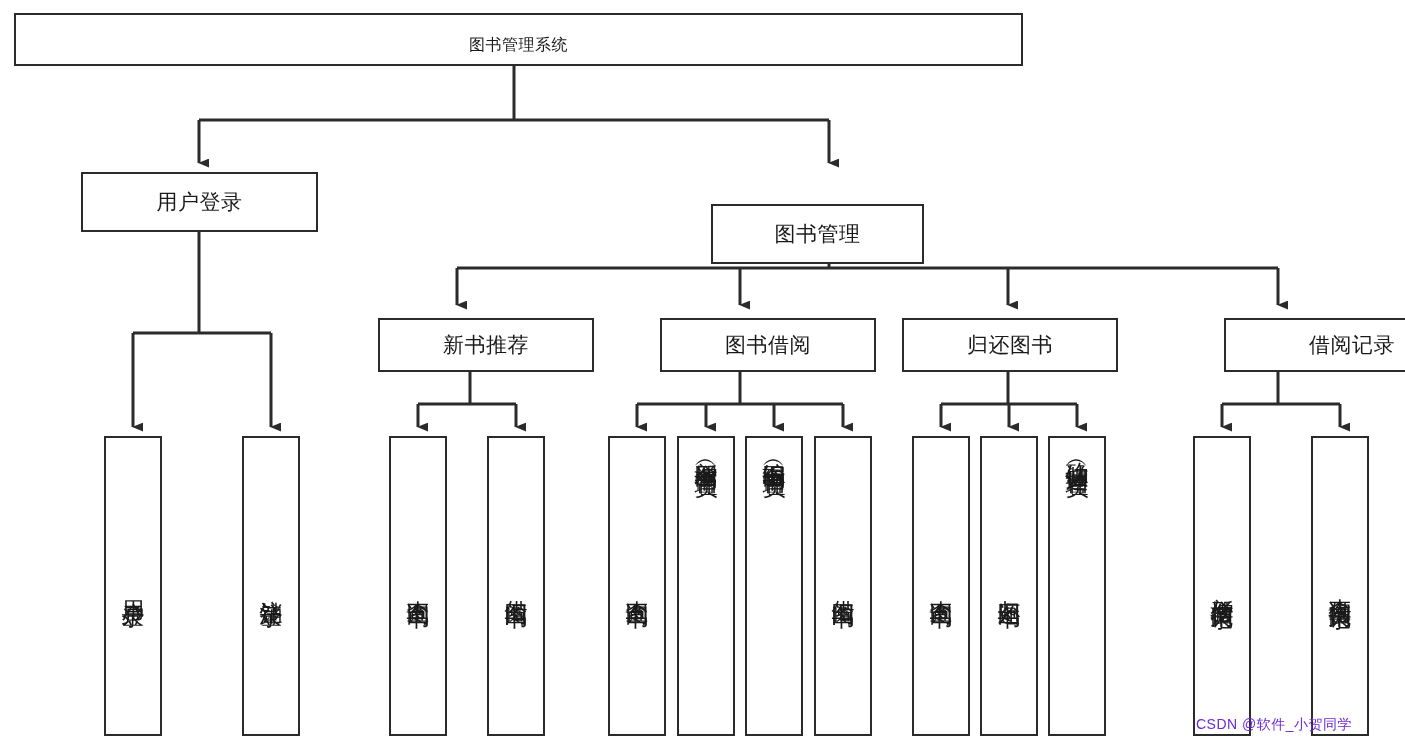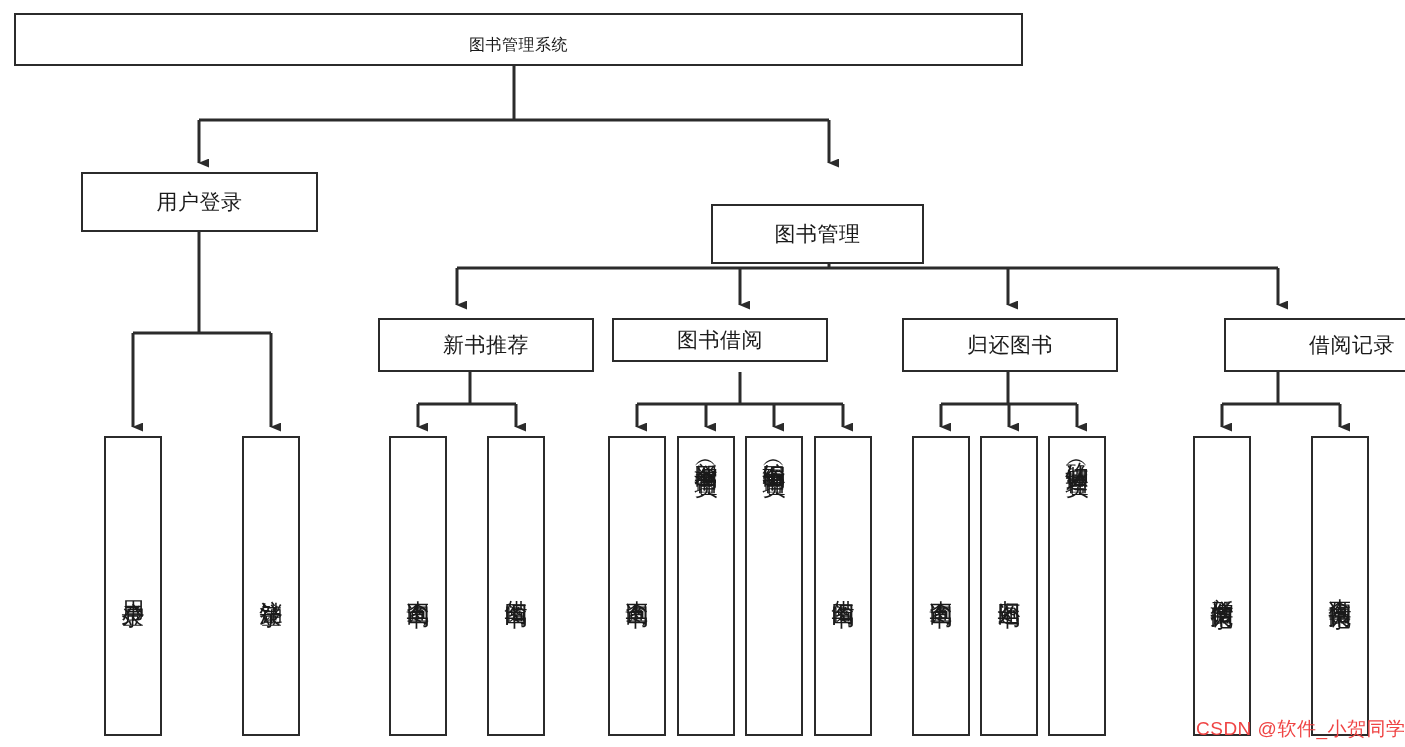--- a/index.html
+++ b/index.html
@@ -64,22 +64,22 @@
     letter-spacing: 2px;
     white-space: nowrap;
     margin: 0 auto;
   }
   .node.vert.centered {
     align-items: center;
     padding-top: 0;
   }
   .watermark {
     position: absolute;
-    color: #ef4444;
-    font-size: 19px;
+    color: #6d28d9;
+    font-size: 14px;
     white-space: nowrap;
     letter-spacing: 0.5px;
   }
 </style>
 </head>
 <body>
 
 <div id="canvas">
 
   <svg class="wires" viewBox="0 0 1405 747">
@@ -141,21 +141,21 @@
   </div>
 
   <div class="node horiz" style="left:711px; top:172px; width:213px; height:60px;margin-top:32px;">
     <span class="label">图书管理</span>
   </div>
 
   <div class="node horiz" style="left:362px; top:318px; width:216px; height:54px;margin-left:16px;">
     <span class="label">新书推荐</span>
   </div>
 
-  <div class="node horiz" style="left:612px; top:318px; width:216px; height:44px;">
+  <div class="node horiz" style="left:660px; top:318px; width:216px; height:54px;">
     <span class="label">图书借阅</span>
   </div>
 
   <div class="node horiz" style="left:902px; top:318px; width:216px; height:54px;">
     <span class="label">归还图书</span>
   </div>
 
   <div class="node horiz" style="left:1224px; top:318px; width:256px; height:54px;">
     <span class="label">借阅记录</span>
   </div>

